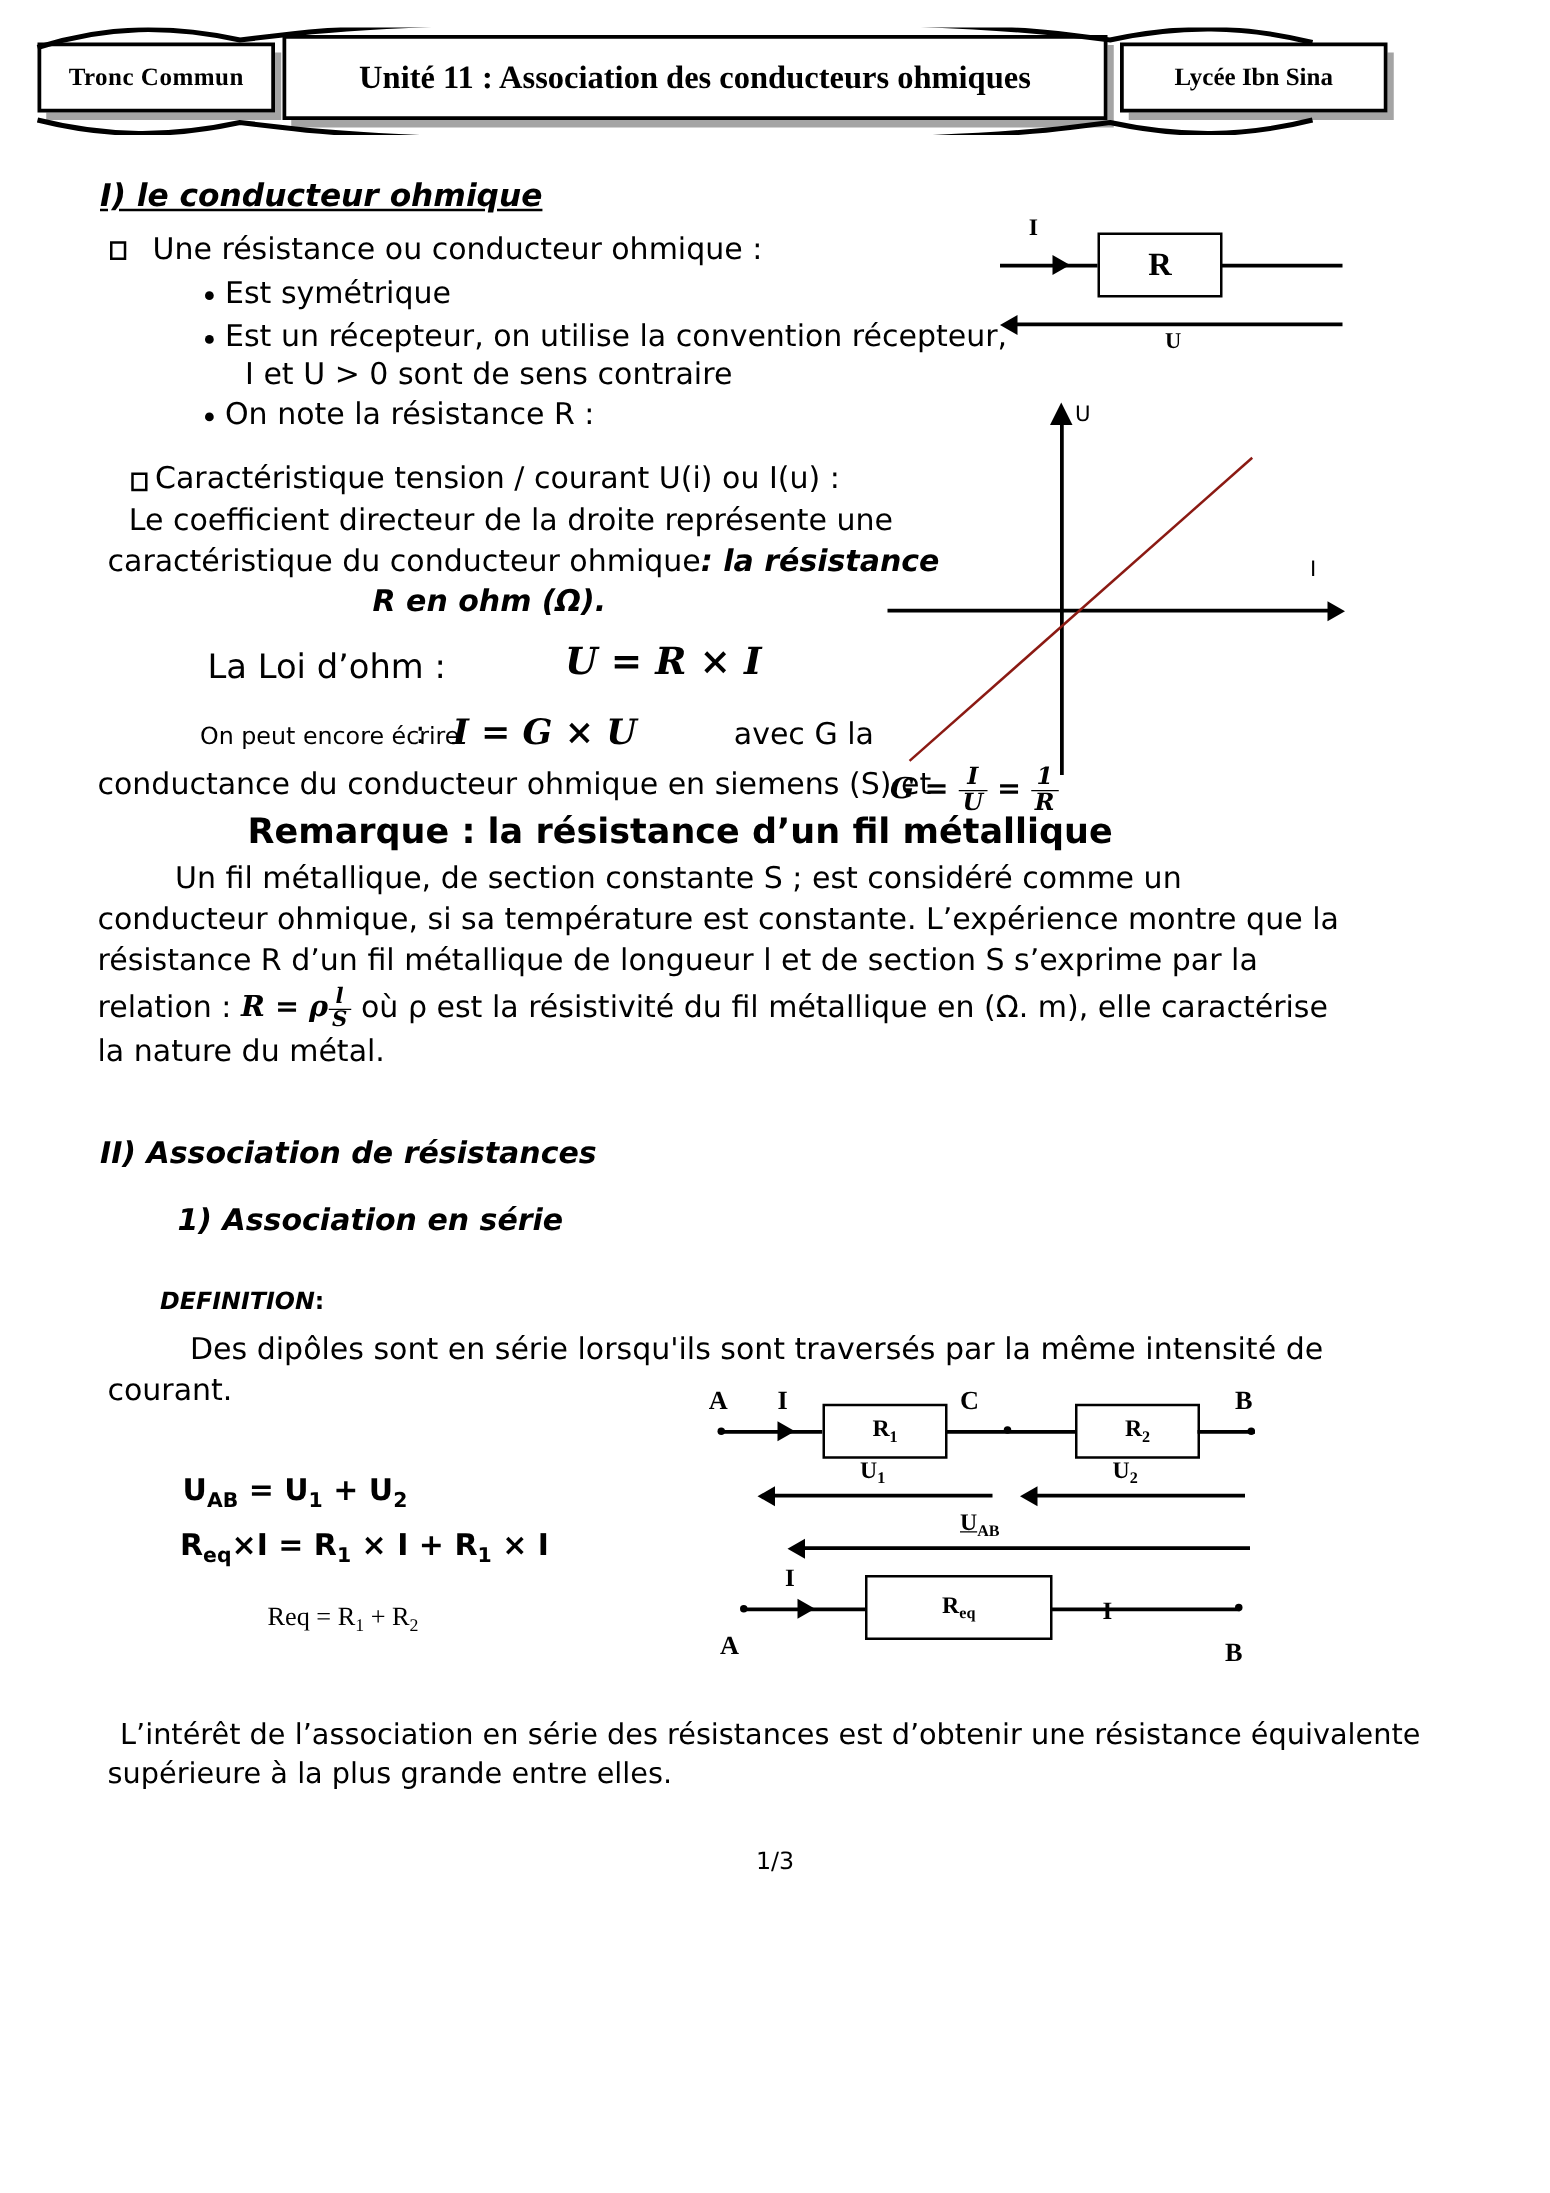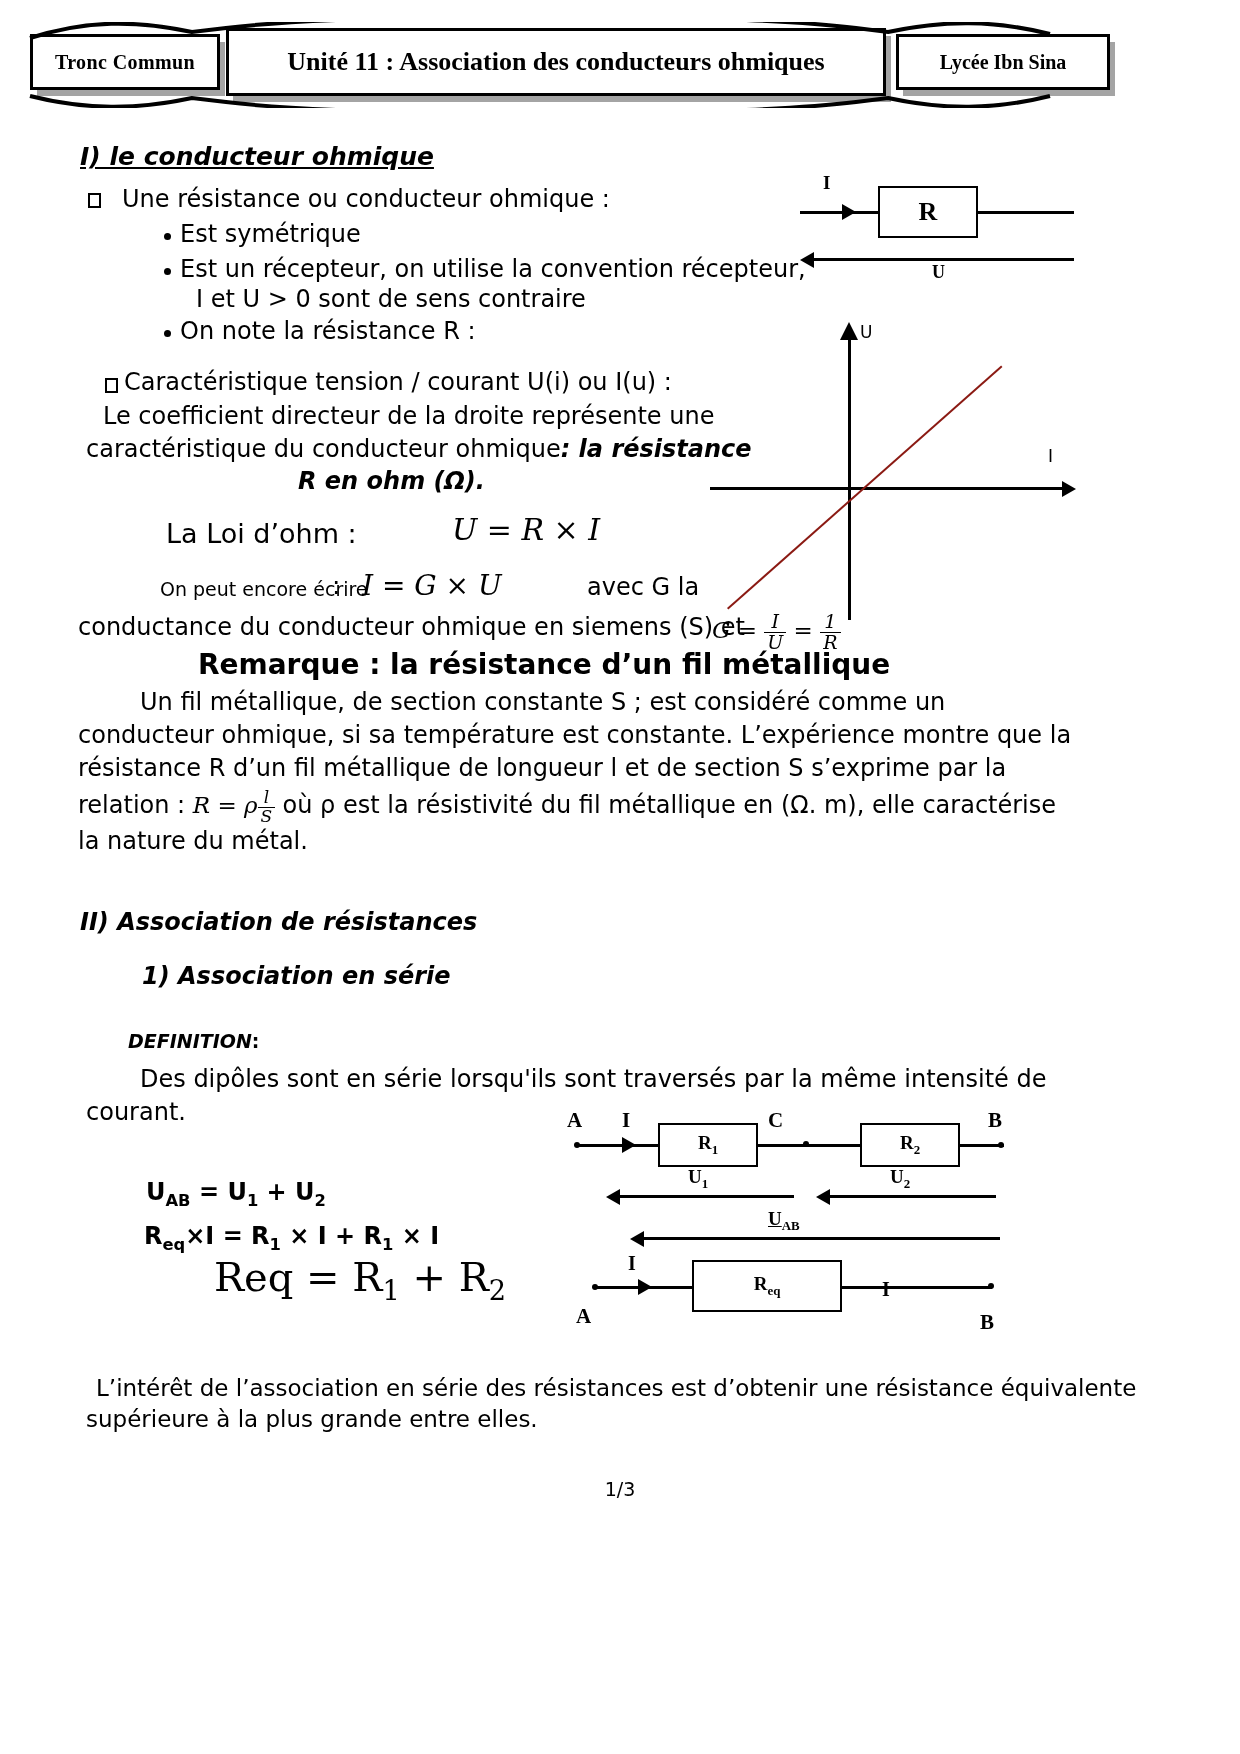--- a/index.html
+++ b/index.html
@@ -27,21 +27,21 @@
   }
   .banner-left{left:0;top:6px;width:190px;height:56px;font-size:20px;letter-spacing:.4px;}
   .banner-mid{left:196px;top:0px;width:660px;height:68px;font-size:26px;}
   .banner-right{left:866px;top:6px;width:214px;height:56px;font-size:20px;}
 
   
   .txt{position:absolute;font-family:"DejaVu Sans", sans-serif;white-space:nowrap;}
   .s-body{font-size:24px;}
   .hd-uline{font-style:italic;font-weight:bold;font-size:25px;text-decoration:underline;}
   .ital-bold{font-style:italic;font-weight:bold;}
-  .serif-it{font-family:"DejaVu Serif", serif;font-style:italic;}
+  .serif-it{font-family:"DejaVu Serif", serif;font-style:italic;font-weight:bold;}
   .serif{font-family:"DejaVu Serif", serif;}
 
   .bullet-sq{position:absolute;width:13px;height:15px;border:2px solid #000;box-sizing:border-box;}
   .bullet-dot{position:absolute;width:7px;height:7px;background:#000;border-radius:50%;}
 
   
   .frac{display:inline-block;vertical-align:middle;text-align:center;line-height:1.05;font-family:"DejaVu Serif", serif;font-style:italic;}
   .frac .num{display:block;font-size:19px;padding:0 3px;}
   .frac .den{display:block;font-size:19px;border-top:1.6px solid #000;padding:0 3px;}
   .frac-sm .num,.frac-sm .den{font-size:17px;}
@@ -178,26 +178,26 @@
   <div class="txt s-body" style="left:78px;top:827px;">la nature du métal.</div>
 
   <div class="txt ital-bold" style="left:80px;top:908px;font-size:24px;">II) Association de résistances</div>
 
   <div class="txt ital-bold" style="left:142px;top:962px;font-size:24px;">1) Association en série</div>
 
   <div class="txt ital-bold" style="left:128px;top:1030px;font-size:19px;">
     <span>DEFINITION</span><span style="font-style:normal;font-weight:bold;">:</span>
   </div>
 
-  <div class="txt s-body" style="left:140px;top:1065px;">Des dipôles sont en série lorsqu'ils sont traversés par la même intensité de</div>
+  <div class="txt s-body" style="left:152px;top:1065px;">Des dipôles sont en série lorsqu'ils sont traversés par la même intensité de</div>
   <div class="txt s-body" style="left:86px;top:1098px;">courant.</div>
 
   <div class="txt" style="left:146px;top:1178px;font-size:24px;font-weight:bold;"><span>U<sub>AB</sub> = U<sub>1</sub> + U<sub>2</sub></span></div>
   <div class="txt" style="left:144px;top:1222px;font-size:24px;font-weight:bold;"><span>R<sub>eq</sub>×I = R<sub>1</sub> × I + R<sub>1</sub> × I</span></div>
-  <div class="txt serif" style="left:214px;top:1254px;font-size:40px;"><span>Req = R<sub>1</sub> + R<sub>2</sub></span></div>
+  <div class="txt serif" style="left:214px;top:1281px;font-size:21px;font-family:Liberation Serif, serif;"><span>Req = R<sub>1</sub> + R<sub>2</sub></span></div>
 
   <div class="diag" style="left:560px;top:1108px;width:460px;height:220px;">
 
     <div class="lbl" style="left:7px;top:0px;font-size:21px;">A</div>
     <div class="lbl" style="left:62px;top:0px;font-size:21px;">I</div>
     <div class="lbl" style="left:208px;top:0px;font-size:21px;">C</div>
     <div class="lbl" style="left:428px;top:0px;font-size:21px;">B</div>
 
     <div class="dot" style="left:14px;top:34px;"></div>
     <div class="wire" style="left:16px;top:36px;width:82px;"></div>

